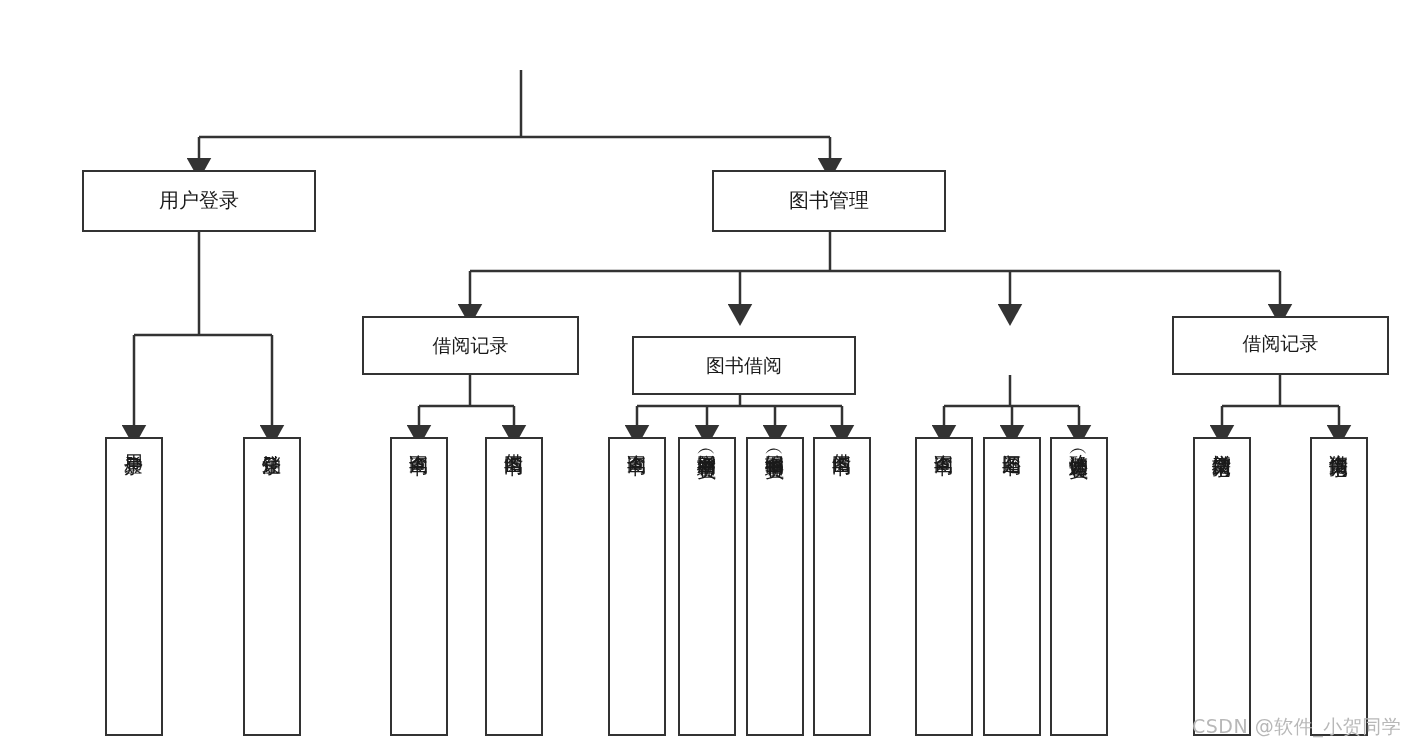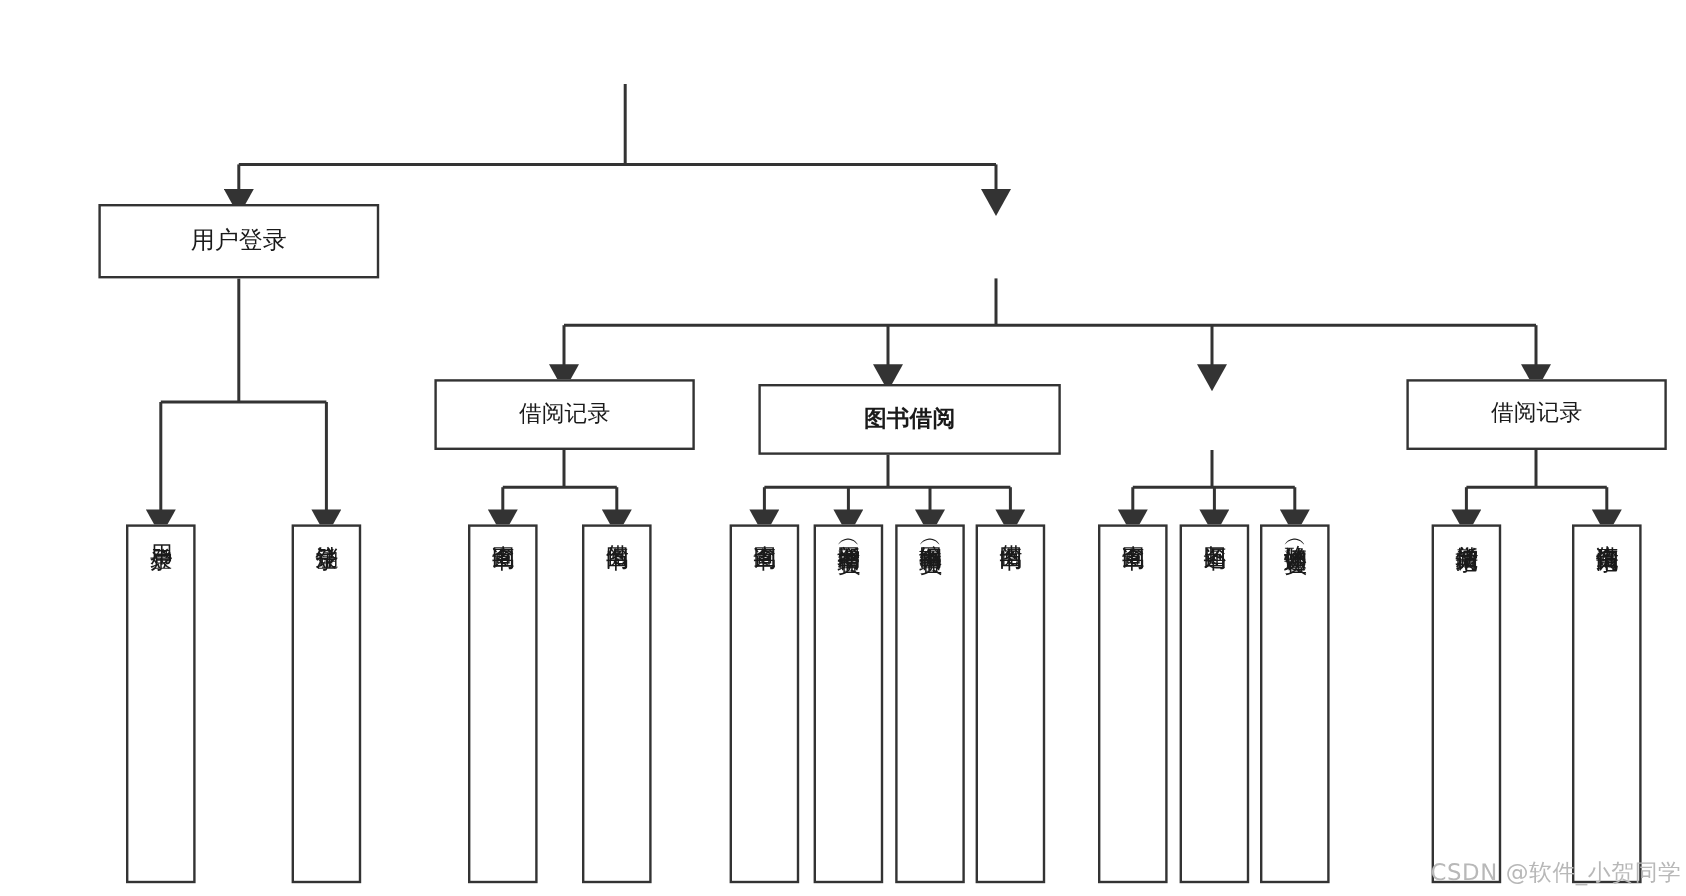--- a/index.html
+++ b/index.html
@@ -125,25 +125,28 @@
       <path d="M1222,406 L1339,406"></path>
       <path d="M1222,406 L1222,427" marker-end="url(#arrow)"></path>
       <path d="M1339,406 L1339,427" marker-end="url(#arrow)"></path>
     </g>
   </svg>
 
 
   <div class="node node-l2" style="left:82px; top:170px; width:234px; height:62px;">
     <span class="label">用户登录</span>
   </div>
+  <div class="node node-l2" style="left:712px; top:170px; width:234px; height:62px;">
+    <span class="label">图书管理</span>
+  </div>
 
   <div class="node node-l3" style="left:362px; top:316px; width:217px; height:59px;">
     <span class="label">借阅记录</span>
   </div>
-  <div class="node node-l3" style="left:632px; top:320px; width:252px; height:59px;font-weight:bold;">
+  <div class="node node-l3" style="left:632px; top:336px; width:224px; height:59px;">
     <span class="label">图书借阅</span>
   </div>
   <div class="node node-l3" style="left:1172px; top:316px; width:217px; height:59px;font-family:Liberation Mono, monospace;">
     <span class="label">借阅记录</span>
   </div>
 
   <div class="node node-leaf" style="left:105px; top:437px; width:58px; height:299px;">
     <span class="label">用户登录</span>
   </div>
   <div class="node node-leaf" style="left:243px; top:437px; width:58px; height:299px;">

